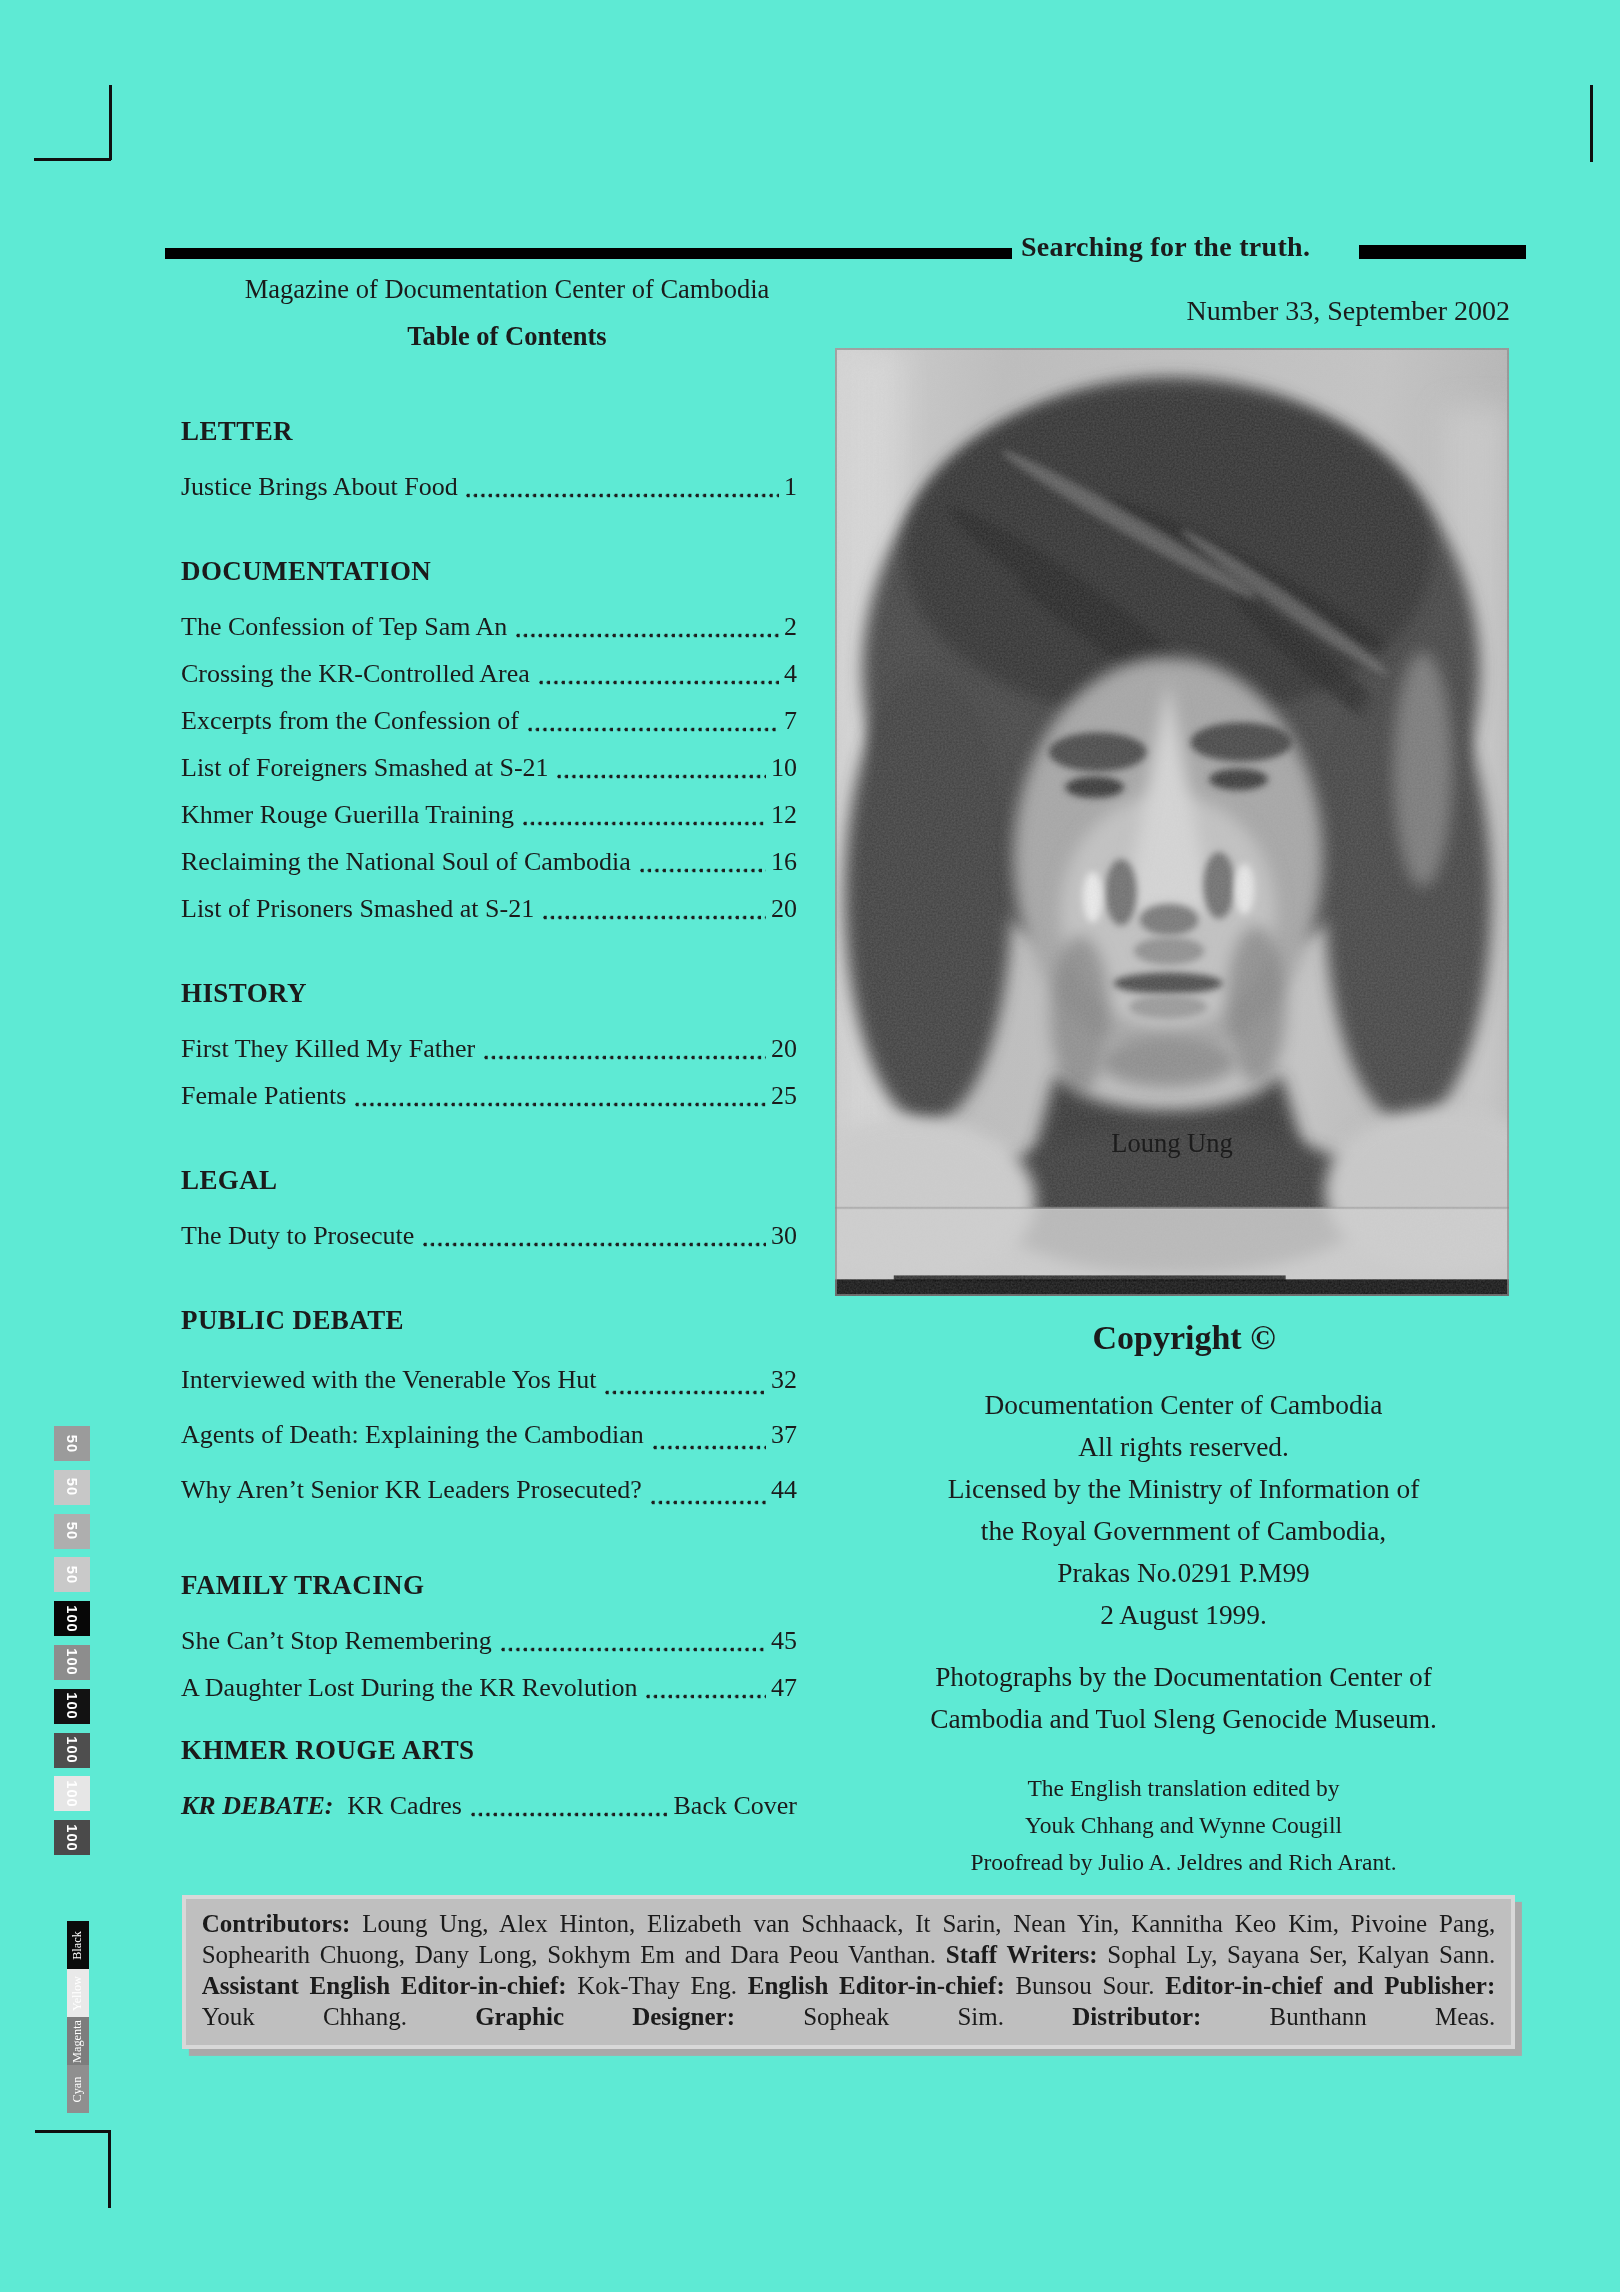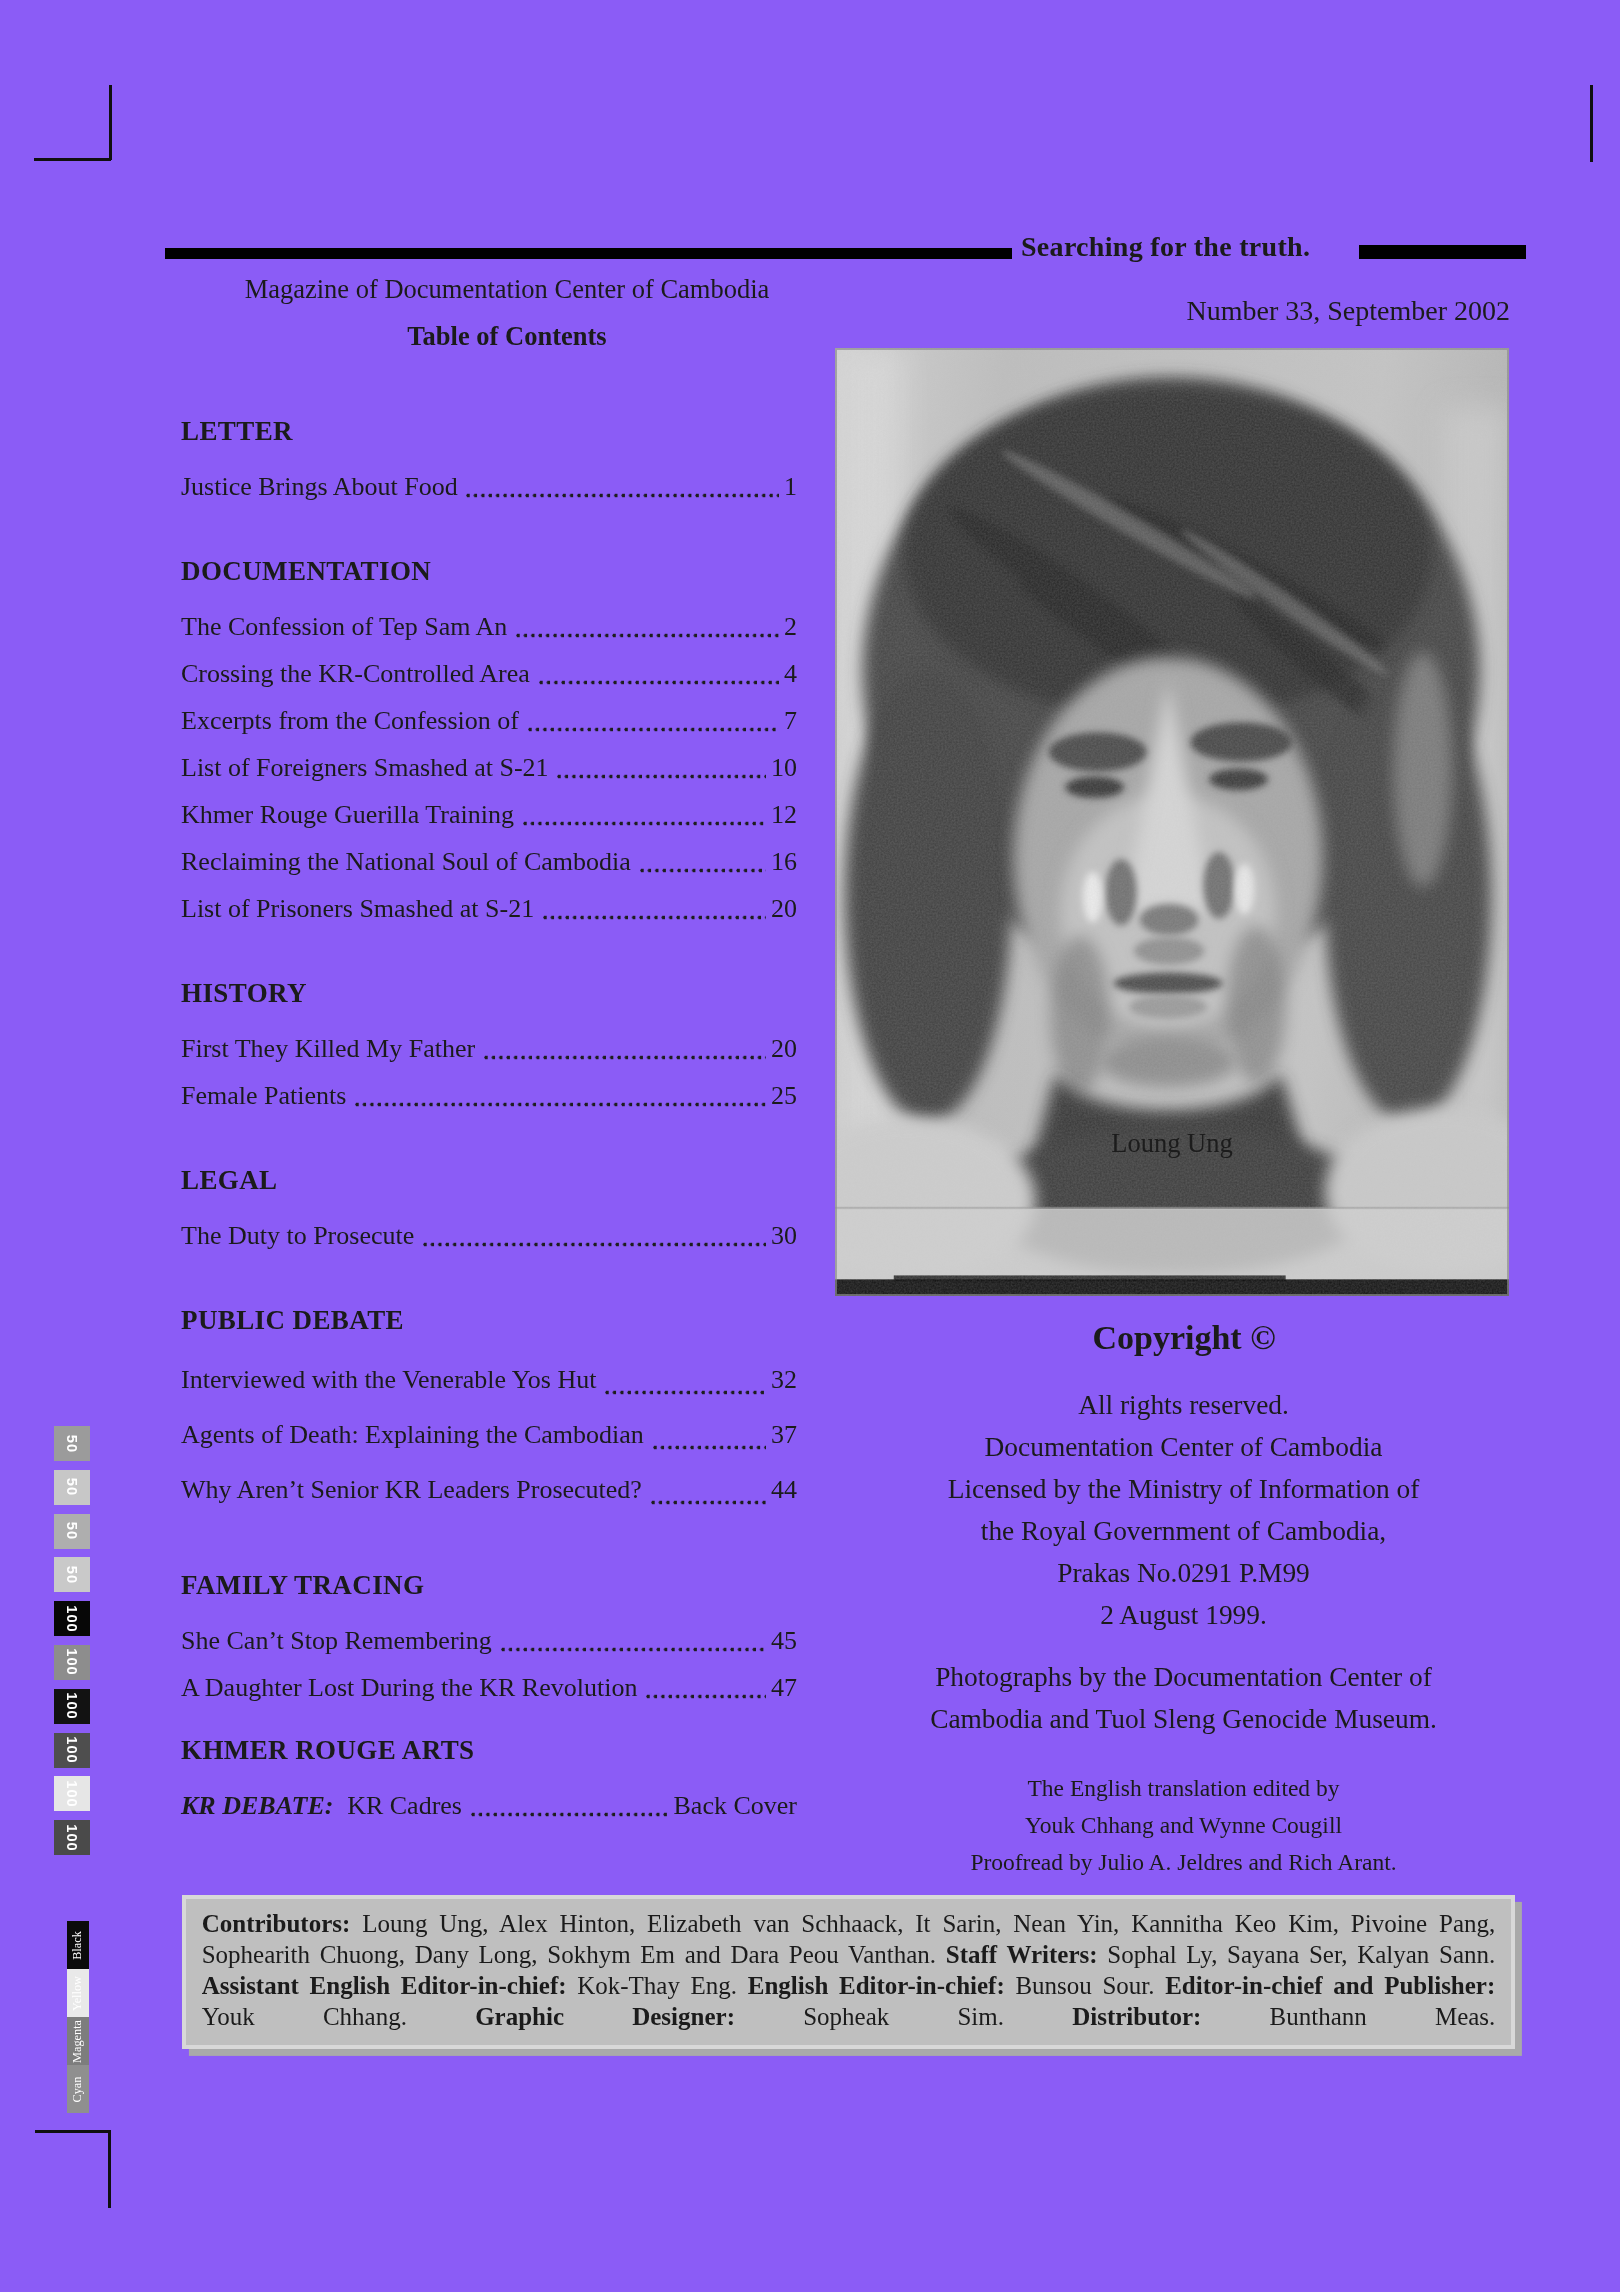--- a/index.html
+++ b/index.html
@@ -1,16 +1,16 @@
 <!DOCTYPE html>
 <html style="--ink: #1b1b1b; --rule_black: #000000; --contributors_bg: #bfbfbf; --contributors_border: #d8d8d8; --contributors_shadow: #a9a9a9;"><head>
 <meta charset="utf-8">
 <style>
   html,body{margin:0;padding:0;background:#ffffff;}
-  .page{position:relative;width:1620px;height:2293px;background:#8b5cf6;
+  .page{position:relative;width:1620px;height:2293px;background:#5eead4;
         font-family:"Liberation Serif",serif;color:var(--ink,#1b1b1b);overflow:hidden;}
 
   
   .crop{position:absolute;background:#101010;}
 
   
   .rule{position:absolute;background:var(--rule_black,#000);}
   .banner{position:absolute;left:1021px;top:231px;font-size:28px;font-weight:bold;letter-spacing:0.3px;}
   .masthead{position:absolute;left:147px;top:274px;width:720px;text-align:center;font-size:26.5px;}
   .toc-title-line{position:absolute;left:147px;top:321px;width:720px;text-align:center;font-size:26.5px;font-weight:bold;}
@@ -280,22 +280,22 @@
     <span class="entry-title"><i class="entry-em">KR DEBATE:</i><span class="entry-text">KR Cadres</span></span>
     <span class="leader"></span>
     <span class="entry-page">Back Cover</span>
   </div>
         </div>
   </section>
     </nav>
 
   <div class="copyright-head">Copyright ©</div>
   <div class="c-block" id="c-lines">
+      <div class="line">Documentation Center of Cambodia</div>
       <div class="line">All rights reserved.</div>
-      <div class="line">Documentation Center of Cambodia</div>
       <div class="line">Licensed by the Ministry of Information of</div>
       <div class="line">the Royal Government of Cambodia,</div>
       <div class="line">Prakas No.0291 P.M99</div>
       <div class="line">2 August 1999.</div>
     </div>
   <div class="c-block" id="c-photo">
       <div class="line">Photographs by the Documentation Center of</div>
       <div class="line">Cambodia and Tuol Sleng Genocide Museum.</div>
     </div>
   <div class="c-block" id="c-trans">

